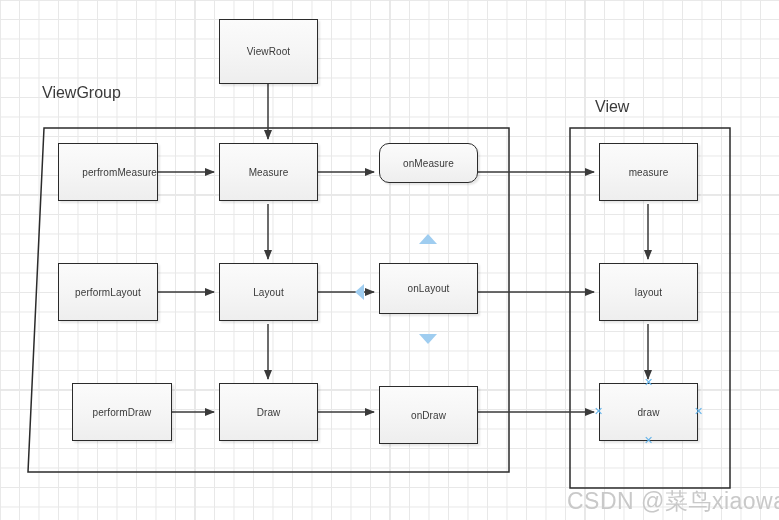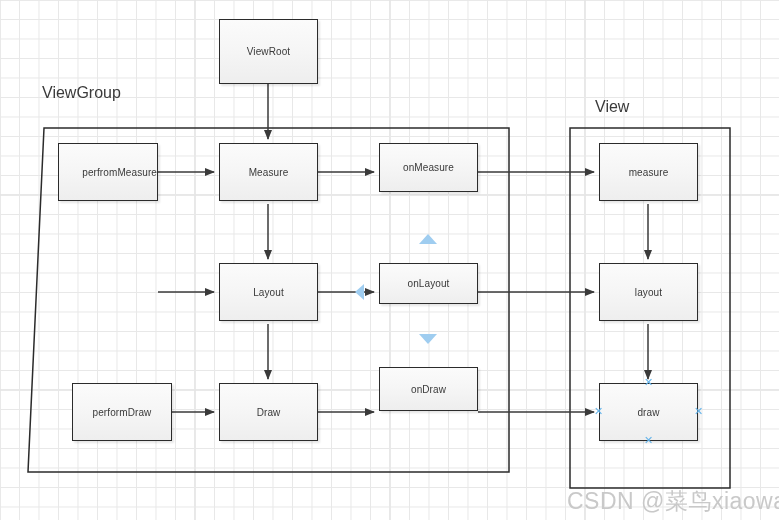--- a/index.html
+++ b/index.html
@@ -129,50 +129,53 @@
   </div>
 
   <div class="node" style="left:58px;top:143px;width:100px;height:58px;justify-content:flex-end;">
     <span>perfromMeasure</span>
   </div>
 
   <div class="node" style="left:219px;top:143px;width:99px;height:58px;">
     <span>Measure</span>
   </div>
 
-  <div class="node" style="left:379px;top:143px;width:99px;height:49px;">
+  <div class="node" style="left:379px;top:143px;width:99px;height:40px;border-radius:10px;">
     <span>onMeasure</span>
   </div>
 
   <div class="node" style="left:599px;top:143px;width:99px;height:58px;">
     <span>measure</span>
   </div>
 
+  <div class="node" style="left:58px;top:263px;width:100px;height:58px;">
+    <span>performLayout</span>
+  </div>
 
   <div class="node" style="left:219px;top:263px;width:99px;height:58px;">
     <span>Layout</span>
   </div>
 
-  <div class="node" style="left:379px;top:263px;width:99px;height:41px;">
+  <div class="node" style="left:379px;top:263px;width:99px;height:51px;">
     <span>onLayout</span>
   </div>
 
   <div class="node" style="left:599px;top:263px;width:99px;height:58px;">
     <span>layout</span>
   </div>
 
   <div class="node" style="left:72px;top:383px;width:100px;height:58px;justify-content:center;">
     <span>performDraw</span>
   </div>
 
   <div class="node" style="left:219px;top:383px;width:99px;height:58px;">
     <span>Draw</span>
   </div>
 
-  <div class="node" style="left:379px;top:367px;width:99px;height:44px;">
+  <div class="node" style="left:379px;top:386px;width:99px;height:58px;">
     <span>onDraw</span>
   </div>
 
   <div class="node" style="left:599px;top:383px;width:99px;height:58px;">
     <span>draw</span>
   </div>
 
   <div class="handle-tri up" style="left:419px;top:234px;"></div>
   <div class="handle-tri down" style="left:419px;top:334px;"></div>
   <div class="handle-tri left" style="left:355px;top:284px;"></div>

